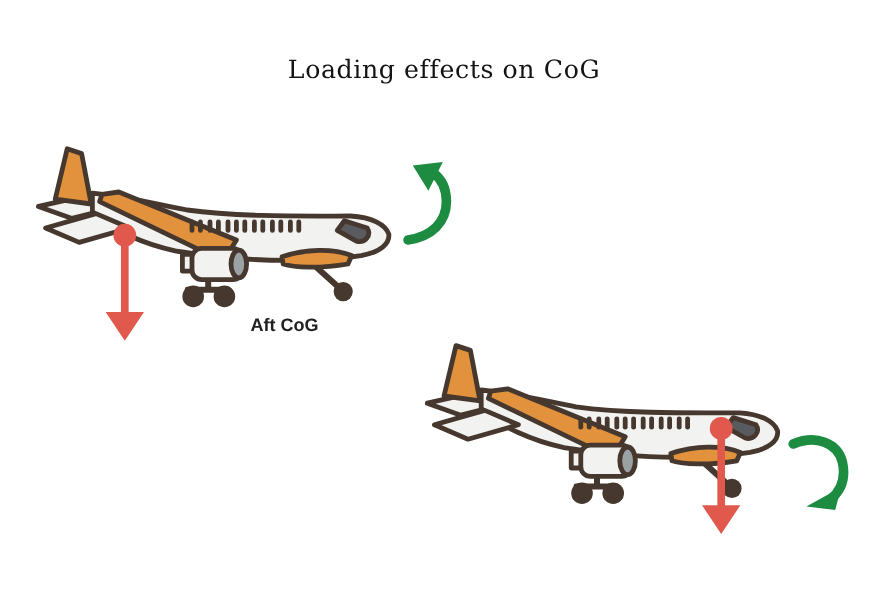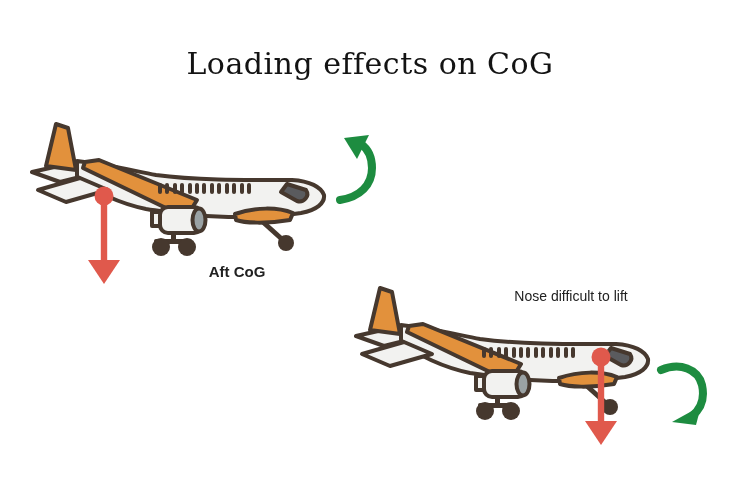--- a/index.html
+++ b/index.html
@@ -5,21 +5,21 @@
   html,body{margin:0;padding:0;}
   body{
     width:740px;height:500px;position:relative;overflow:hidden;
     background:var(--c-background,#ffffff);
     font-family:"Liberation Sans",sans-serif;
   }
   .title{
     position:absolute;top:46px;left:0;width:100%;margin:0;
     text-align:center;
     font-family:"DejaVu Serif","Liberation Serif",serif;
-    font-weight:normal;font-size:30px;letter-spacing:.5px;
+    font-weight:normal;font-size:21px;letter-spacing:.5px;
     color:var(--c-title_text,#131313);
   }
   .plane{position:absolute;width:300px;height:140px;}
   .plane-aft{left:30px;top:120px;}
   .plane-fwd{left:354px;top:284px;}
   .warrow{position:absolute;width:36px;height:100px;}
   .warrow-aft{left:86px;top:186px;}
   .warrow-fwd{left:583px;top:347px;}
   .rarrow{position:absolute;}
   .rarrow-up{left:334px;top:132px;width:48px;height:74px;}
@@ -116,14 +116,13 @@
   <use href="#plane" xlink:href="#plane"></use>
 </svg>
 <svg class="warrow warrow-fwd" viewBox="0 0 36 100">
   <use href="#weight-arrow" xlink:href="#weight-arrow"></use>
 </svg>
 <svg class="rarrow rarrow-down" viewBox="0 0 52 64">
   <path class="g-st" d="M 5,8 C 24,0 42,7 46,23 C 49,37 45,47 36,54"></path>
   <polygon class="g-f" points="16,60 45,44 40,63"></polygon>
 </svg>
 <div class="caption caption-fwd">
-  <div class="cap-desc">Nose difficult to lift</div>
 </div>
 
 </body></html>

